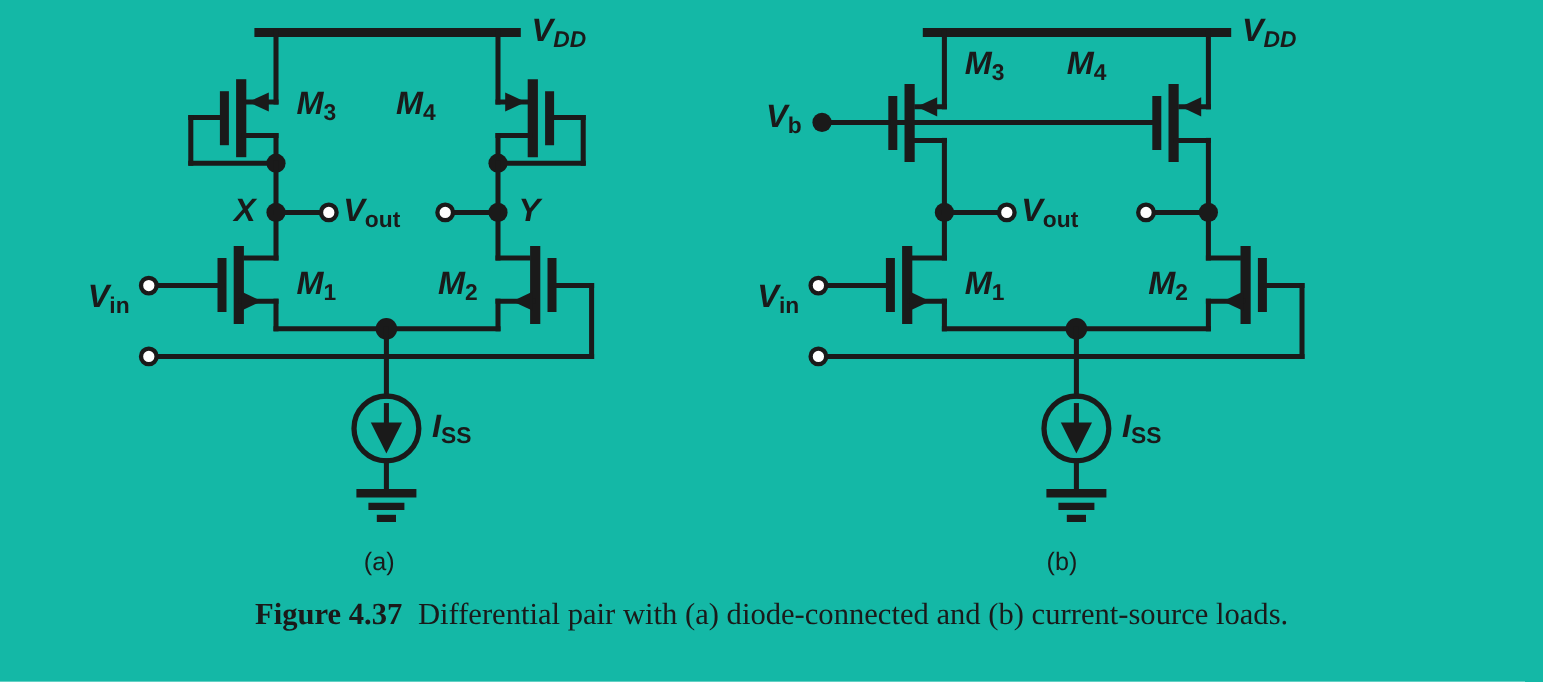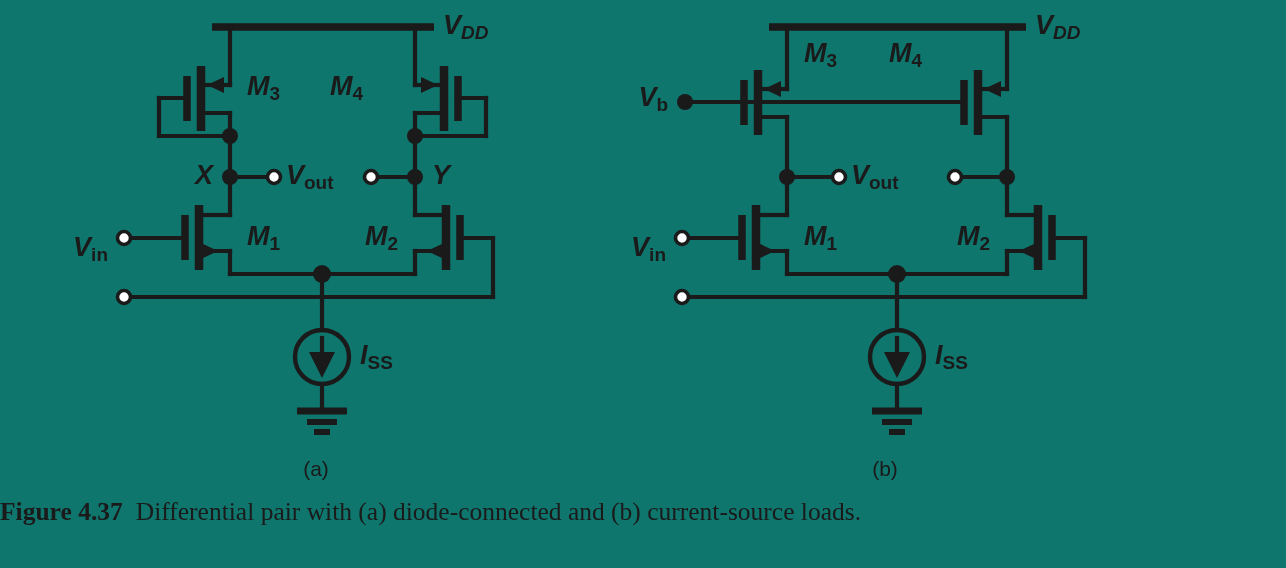--- a/index.html
+++ b/index.html
@@ -11,21 +11,21 @@
     width: 1286px;
     height: 568px;
     font-family: "Liberation Serif", serif;
     color: #1a1a1a;
     overflow: hidden;
   }
   #figure-root {
     position: relative;
     width: 1286px;
     height: 568px;
-    background: #0f766e;
+    background: #14b8a6;
   }
   .circuit-svg {
     position: absolute;
     top: 0;
     display: block;
   }
   #circuit-a-svg { left: 0; }
   #circuit-b-svg { left: 628px; }
 
   
@@ -106,21 +106,21 @@
   }
   #subcaption-a { left: 276px; top: 457px; }
   #subcaption-b { left: 845px; top: 457px; }
 
   
   #figure-caption {
     position: absolute;
     left: 0;
     top: 497px;
     width: 1286px;
-    text-align: left;
+    text-align: center;
     font-family: "Liberation Serif", serif;
     font-size: 25.5px;
     color: #1a1a1a;
     white-space: nowrap;
   }
   #figure-caption .cap-label {
     font-weight: bold;
     margin-right: 13px;
   }
   #figure-caption .cap-text {

